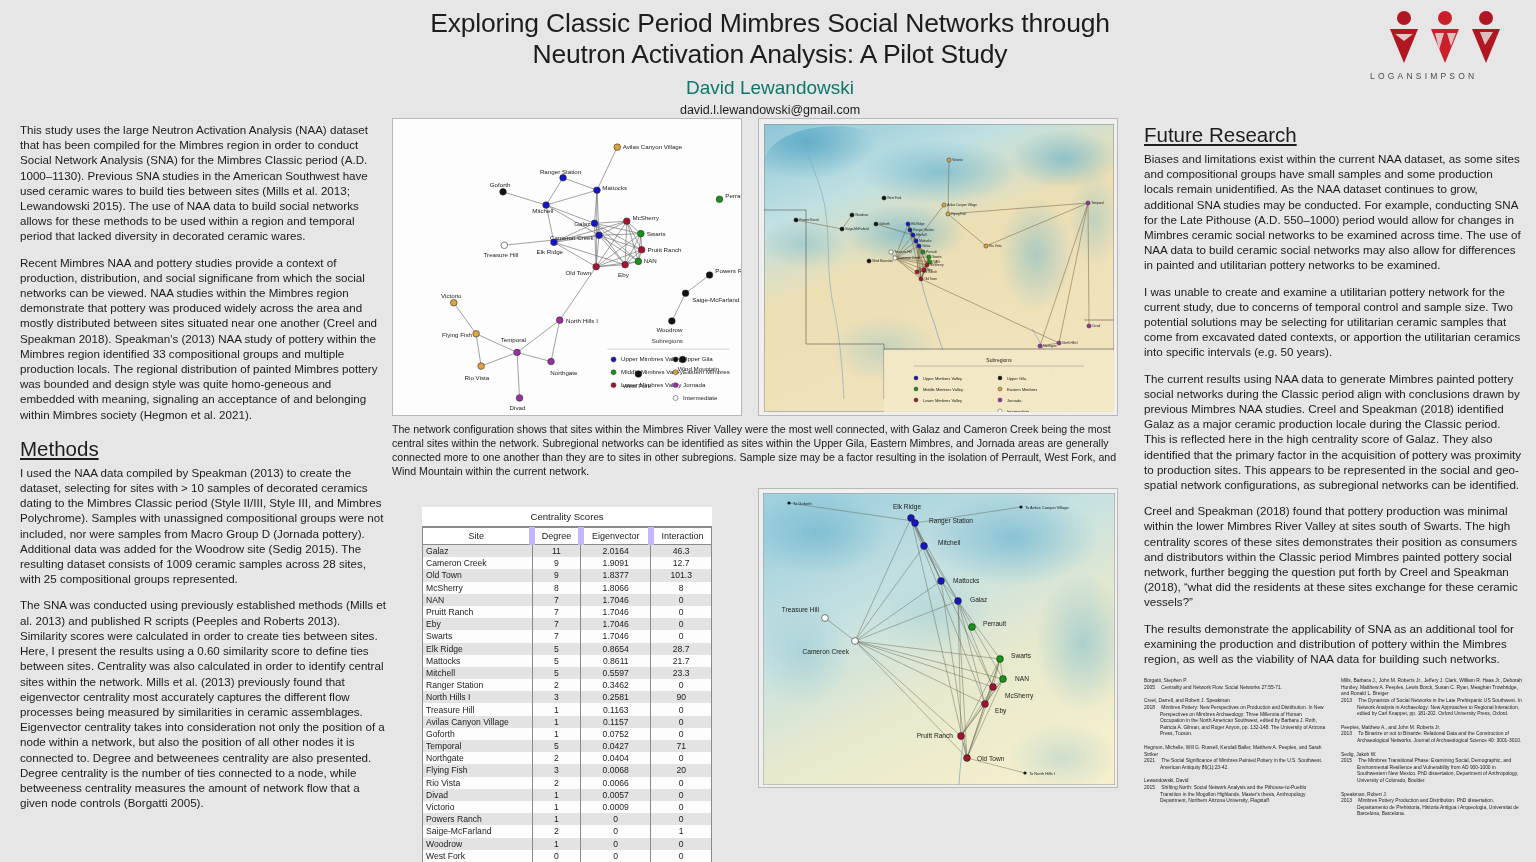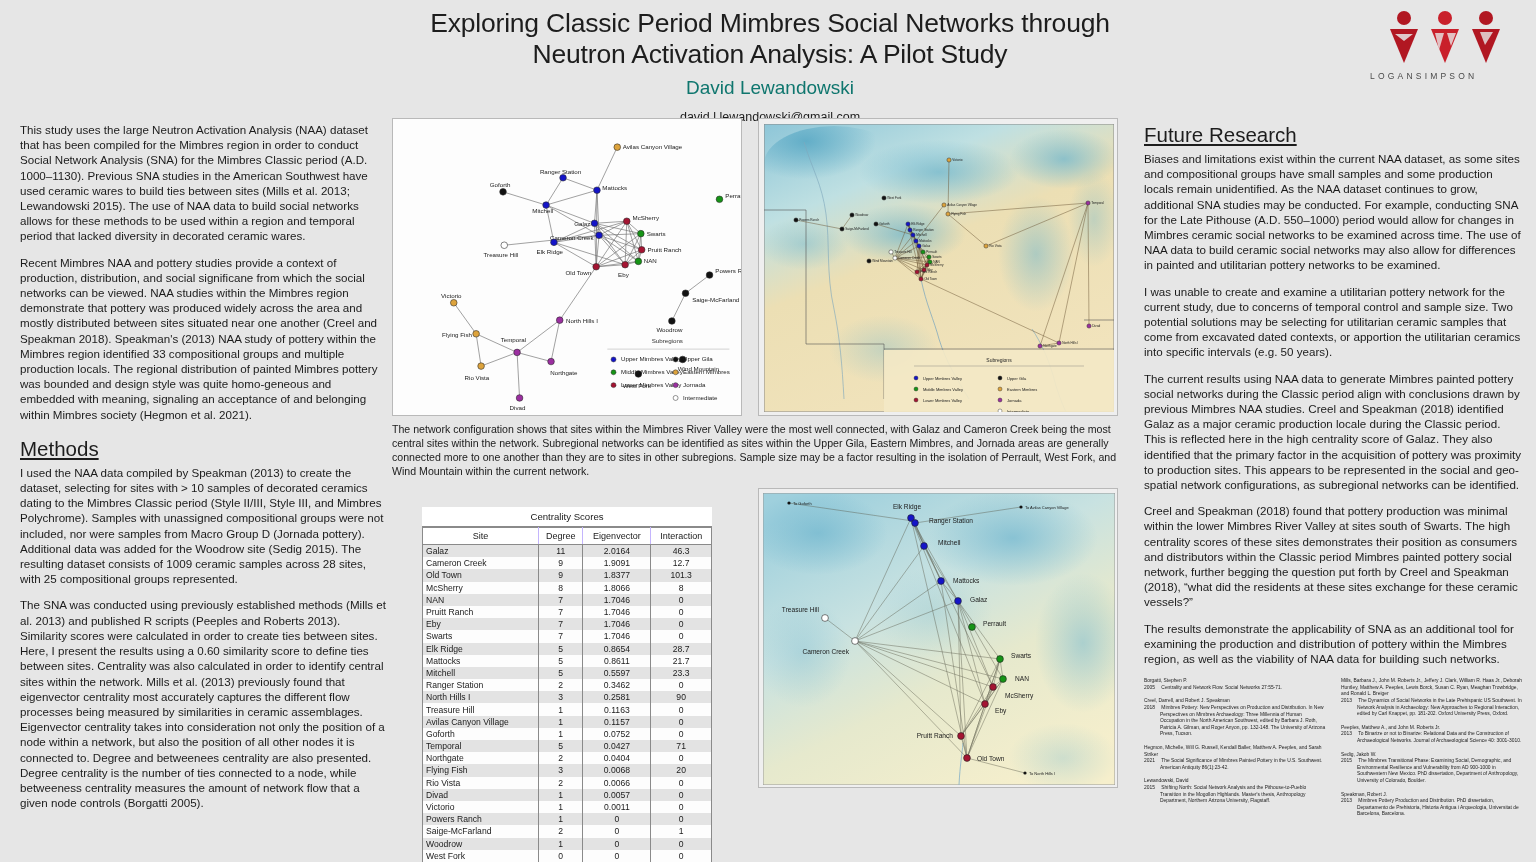--- a/index.html
+++ b/index.html
@@ -10,21 +10,21 @@
     color: #1b1b1b;
     overflow: hidden;
   }
   .poster { position: relative; width: 1536px; height: 728px; }
 
   
   .header { position: absolute; left: 0; top: 0; width: 1536px; height: 122px; }
   .title-wrap { position: absolute; left: 390px; top: 8px; width: 760px; text-align: center; }
   .title { font-size: 26.5px; line-height: 31px; font-weight: 400; letter-spacing: -0.2px; color: #1d1d1d; }
   .author { font-size: 19px; line-height: 26px; margin-top: 5px; color: #0f766e; }
-  .email { font-size: 12.5px; line-height: 16px; margin-top: 8px; color: #1d1d1d; }
+  .email { font-size: 12.5px; line-height: 16px; margin-top: 1px; color: #1d1d1d; }
 
   .logo { position: absolute; right: 16px; top: 10px; width: 150px; text-align: left; }
   .logo-figs { display: flex; justify-content: center; gap: 11px; }
   .logo-word { font-size: 8.5px; letter-spacing: 3.2px; color: #4a4a4a; margin-top: 7px; }
 
   
   .col-left  { position: absolute; left: 20px;  top: 122px; width: 368px; }
   .col-mid   { position: absolute; left: 392px; top: 118px; width: 740px; }
   .col-right { position: absolute; left: 1144px; top: 122px; width: 380px; }
 
@@ -40,21 +40,21 @@
 
   
   .netsvg { display: block; }
 
   
   table.centrality { border-collapse: collapse; width: 290px; background: #fff;
      border: 1px solid #8a8a8a; font-size: 8.6px; }
   table.centrality caption { caption-side: top; font-size: 9.6px; padding: 4px 0 4px;
      background: #fff; border-bottom: 1px solid #8a8a8a; text-align: center; margin-top: 19px; }
   table.centrality th { font-size: 9px; font-weight: 400; text-align: center; padding: 3px 2px;
-     border-bottom: 1px solid #8a8a8a; border-right: 1px solid #c4b5fd; background:#fff; }
+     border-bottom: 1px solid #8a8a8a; border-right: 6px solid #c4b5fd; background:#fff; }
   table.centrality th:last-child { border-right: none; }
   table.centrality td { padding: 1.1px 3px; border-right: 1px solid #8a8a8a; }
   table.centrality td:last-child { border-right: none; }
   table.centrality td.site { text-align: left; }
   table.centrality td.num { text-align: center; }
   table.centrality tbody tr:nth-child(odd) { background: #e3e3e3; }
   table.centrality tbody tr:nth-child(even) { background: #fdfdfd; }
 
   
   .refs { display: flex; gap: 14px; margin-top: 12px; }
@@ -569,21 +569,21 @@
               </tr>
               <tr>
                 <td class="site">Divad</td>
                 <td class="num">1</td>
                 <td class="num">0.0057</td>
                 <td class="num">0</td>
               </tr>
               <tr>
                 <td class="site">Victorio</td>
                 <td class="num">1</td>
-                <td class="num">0.0011</td>
+                <td class="num">0.0009</td>
                 <td class="num">0</td>
               </tr>
               <tr>
                 <td class="site">Powers Ranch</td>
                 <td class="num">1</td>
                 <td class="num">0</td>
                 <td class="num">0</td>
               </tr>
               <tr>
                 <td class="site">Saige-McFarland</td>

